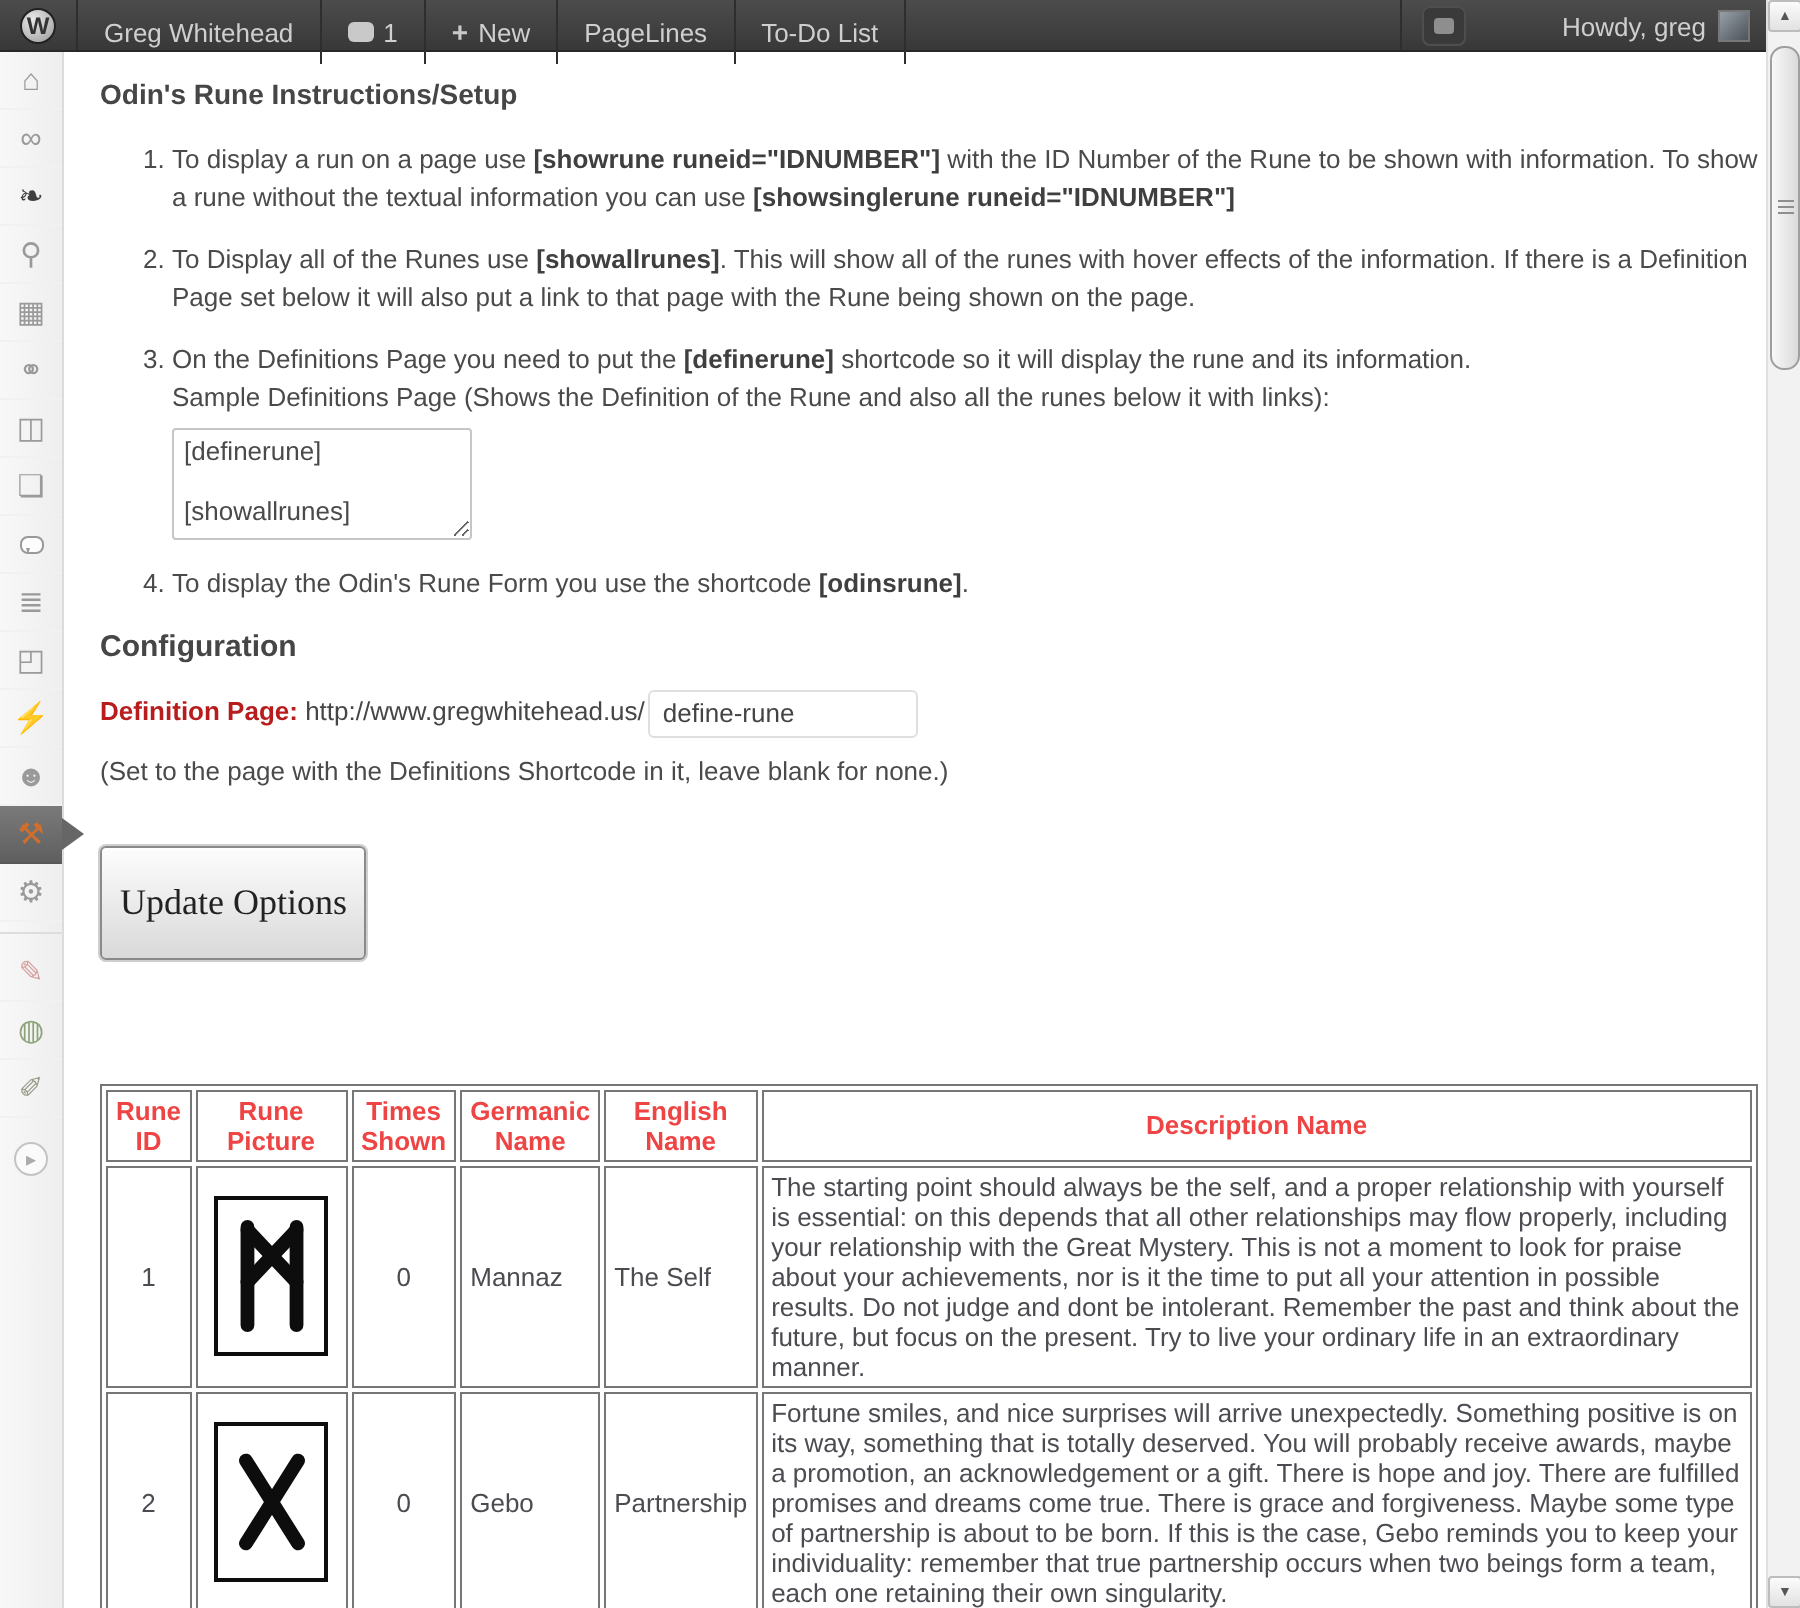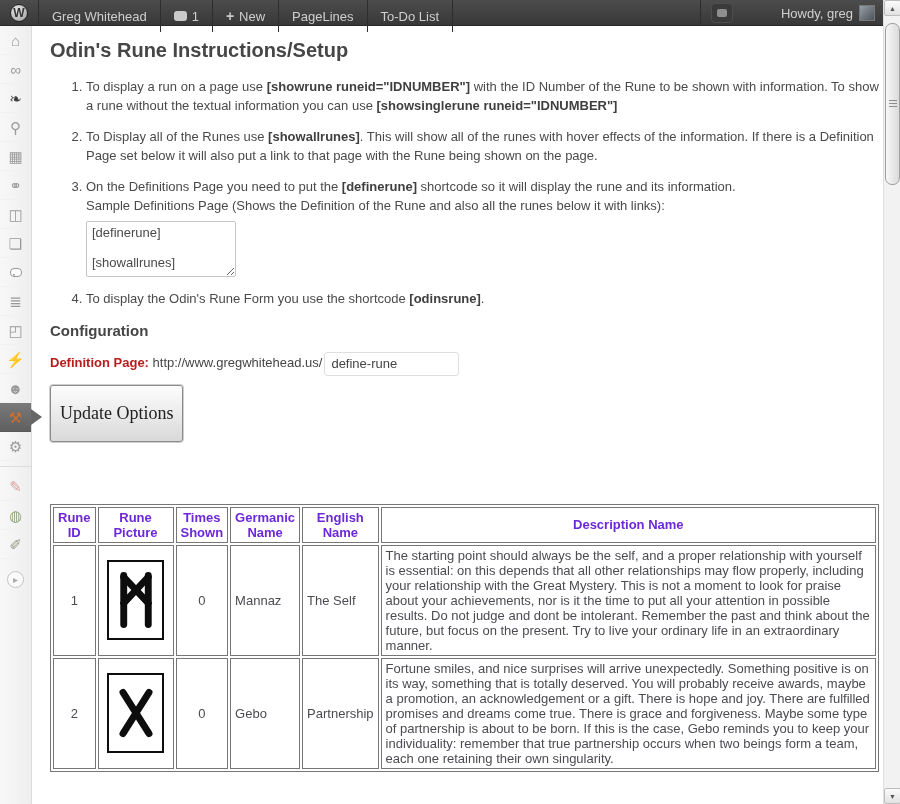--- a/index.html
+++ b/index.html
@@ -96,21 +96,21 @@
     display: flex; align-items: center; justify-content: center;
     color: #ababab; font-size: 10px; background: #fafafa;
   }
   .sb-item.collapse-item { margin-top: 6px; border-bottom: none; }
 
   
   .content {
     position: absolute; top: 26px; left: 33px; right: 17px; bottom: 0;
     background: #fff; padding: 13px 4px 0 17px; overflow: hidden;
   }
-  h2.page-title { font-size: 20px; font-weight: bold; color: #464646; margin-bottom: 15px; }
+  h2.page-title { font-size: 14px; font-weight: bold; color: #464646; margin-bottom: 15px; }
   h3.sec { font-size: 15px; font-weight: bold; color: #464646; margin: 14px 0 12px 0; }
   ol.instructions { margin: 0 0 4px 0; padding-left: 36px; }
   ol.instructions li { margin-bottom: 12px; line-height: 19px; color: #4a4a4a; }
   ol.instructions li strong { color: #3f3f3f; }
   .sample-line { line-height: 19px; }
   textarea.sample-box {
     display: block; margin: 6px 0 2px 0; width: 150px; height: 56px;
     border: 1px solid #c6c6c6; border-radius: 2px; padding: 3px 5px;
     font-family: "Liberation Sans", sans-serif; font-size: 13px; color: #4a4a4a;
     resize: both; line-height: 15px; background: #fff;
@@ -134,21 +134,21 @@
   
   table.rune-table {
     margin-top: 62px; width: 100%;
     border: 1px solid #767676; border-collapse: separate; border-spacing: 2px;
     background: #fff;
   }
   table.rune-table th, table.rune-table td {
     border: 1px solid #767676; padding: 2px 4px;
     font-size: 13px; color: #4b4b51;
   }
-  table.rune-table th { font-weight: bold; text-align: center; height: 36px; color: #6d28d9; }
+  table.rune-table th { font-weight: bold; text-align: center; height: 36px; color: #ef4444; }
   td.c { text-align: center; vertical-align: middle; }
   td.m { vertical-align: middle; }
   td.desc { vertical-align: top; line-height: 15px; padding: 2px 5px; }
   .col-id { width: 37px; } .col-pic { width: 76px; } .col-times { width: 40px; }
   .col-ger { width: 58px; } .col-eng { width: 72px; }
   .rune-box {
     width: 57px; height: 80px; margin: 5px auto; background: #fff;
     border: 2px solid #0d0d0d; display: flex; align-items: center; justify-content: center;
   }
   .rune-box svg { display: block; }
@@ -274,20 +274,21 @@
 
 [showallrunes]</textarea></li>
       <li><span>To display the Odin's Rune Form you use the shortcode </span><strong>[odinsrune]</strong><span>.</span></li>
     </ol>
 
   <h3 class="sec">Configuration</h3>
   <p class="def-line">
     <strong>Definition Page:</strong>
     <span>http://www.gregwhitehead.us/</span><input class="def-input" type="text" value="define-rune" style="">
   </p>
+  <p class="note-line">(Set to the page with the Definitions Shortcode in it, leave blank for none.)</p>
   <button class="update-btn">Update Options</button>
 
   <table class="rune-table">
     <thead>
         <tr id="runeHeadRow">
           <th class="col-id">Rune ID</th>
           <th class="col-pic">Rune Picture</th>
           <th class="col-times">Times Shown</th>
           <th class="col-ger">Germanic Name</th>
           <th class="col-eng">English Name</th>

